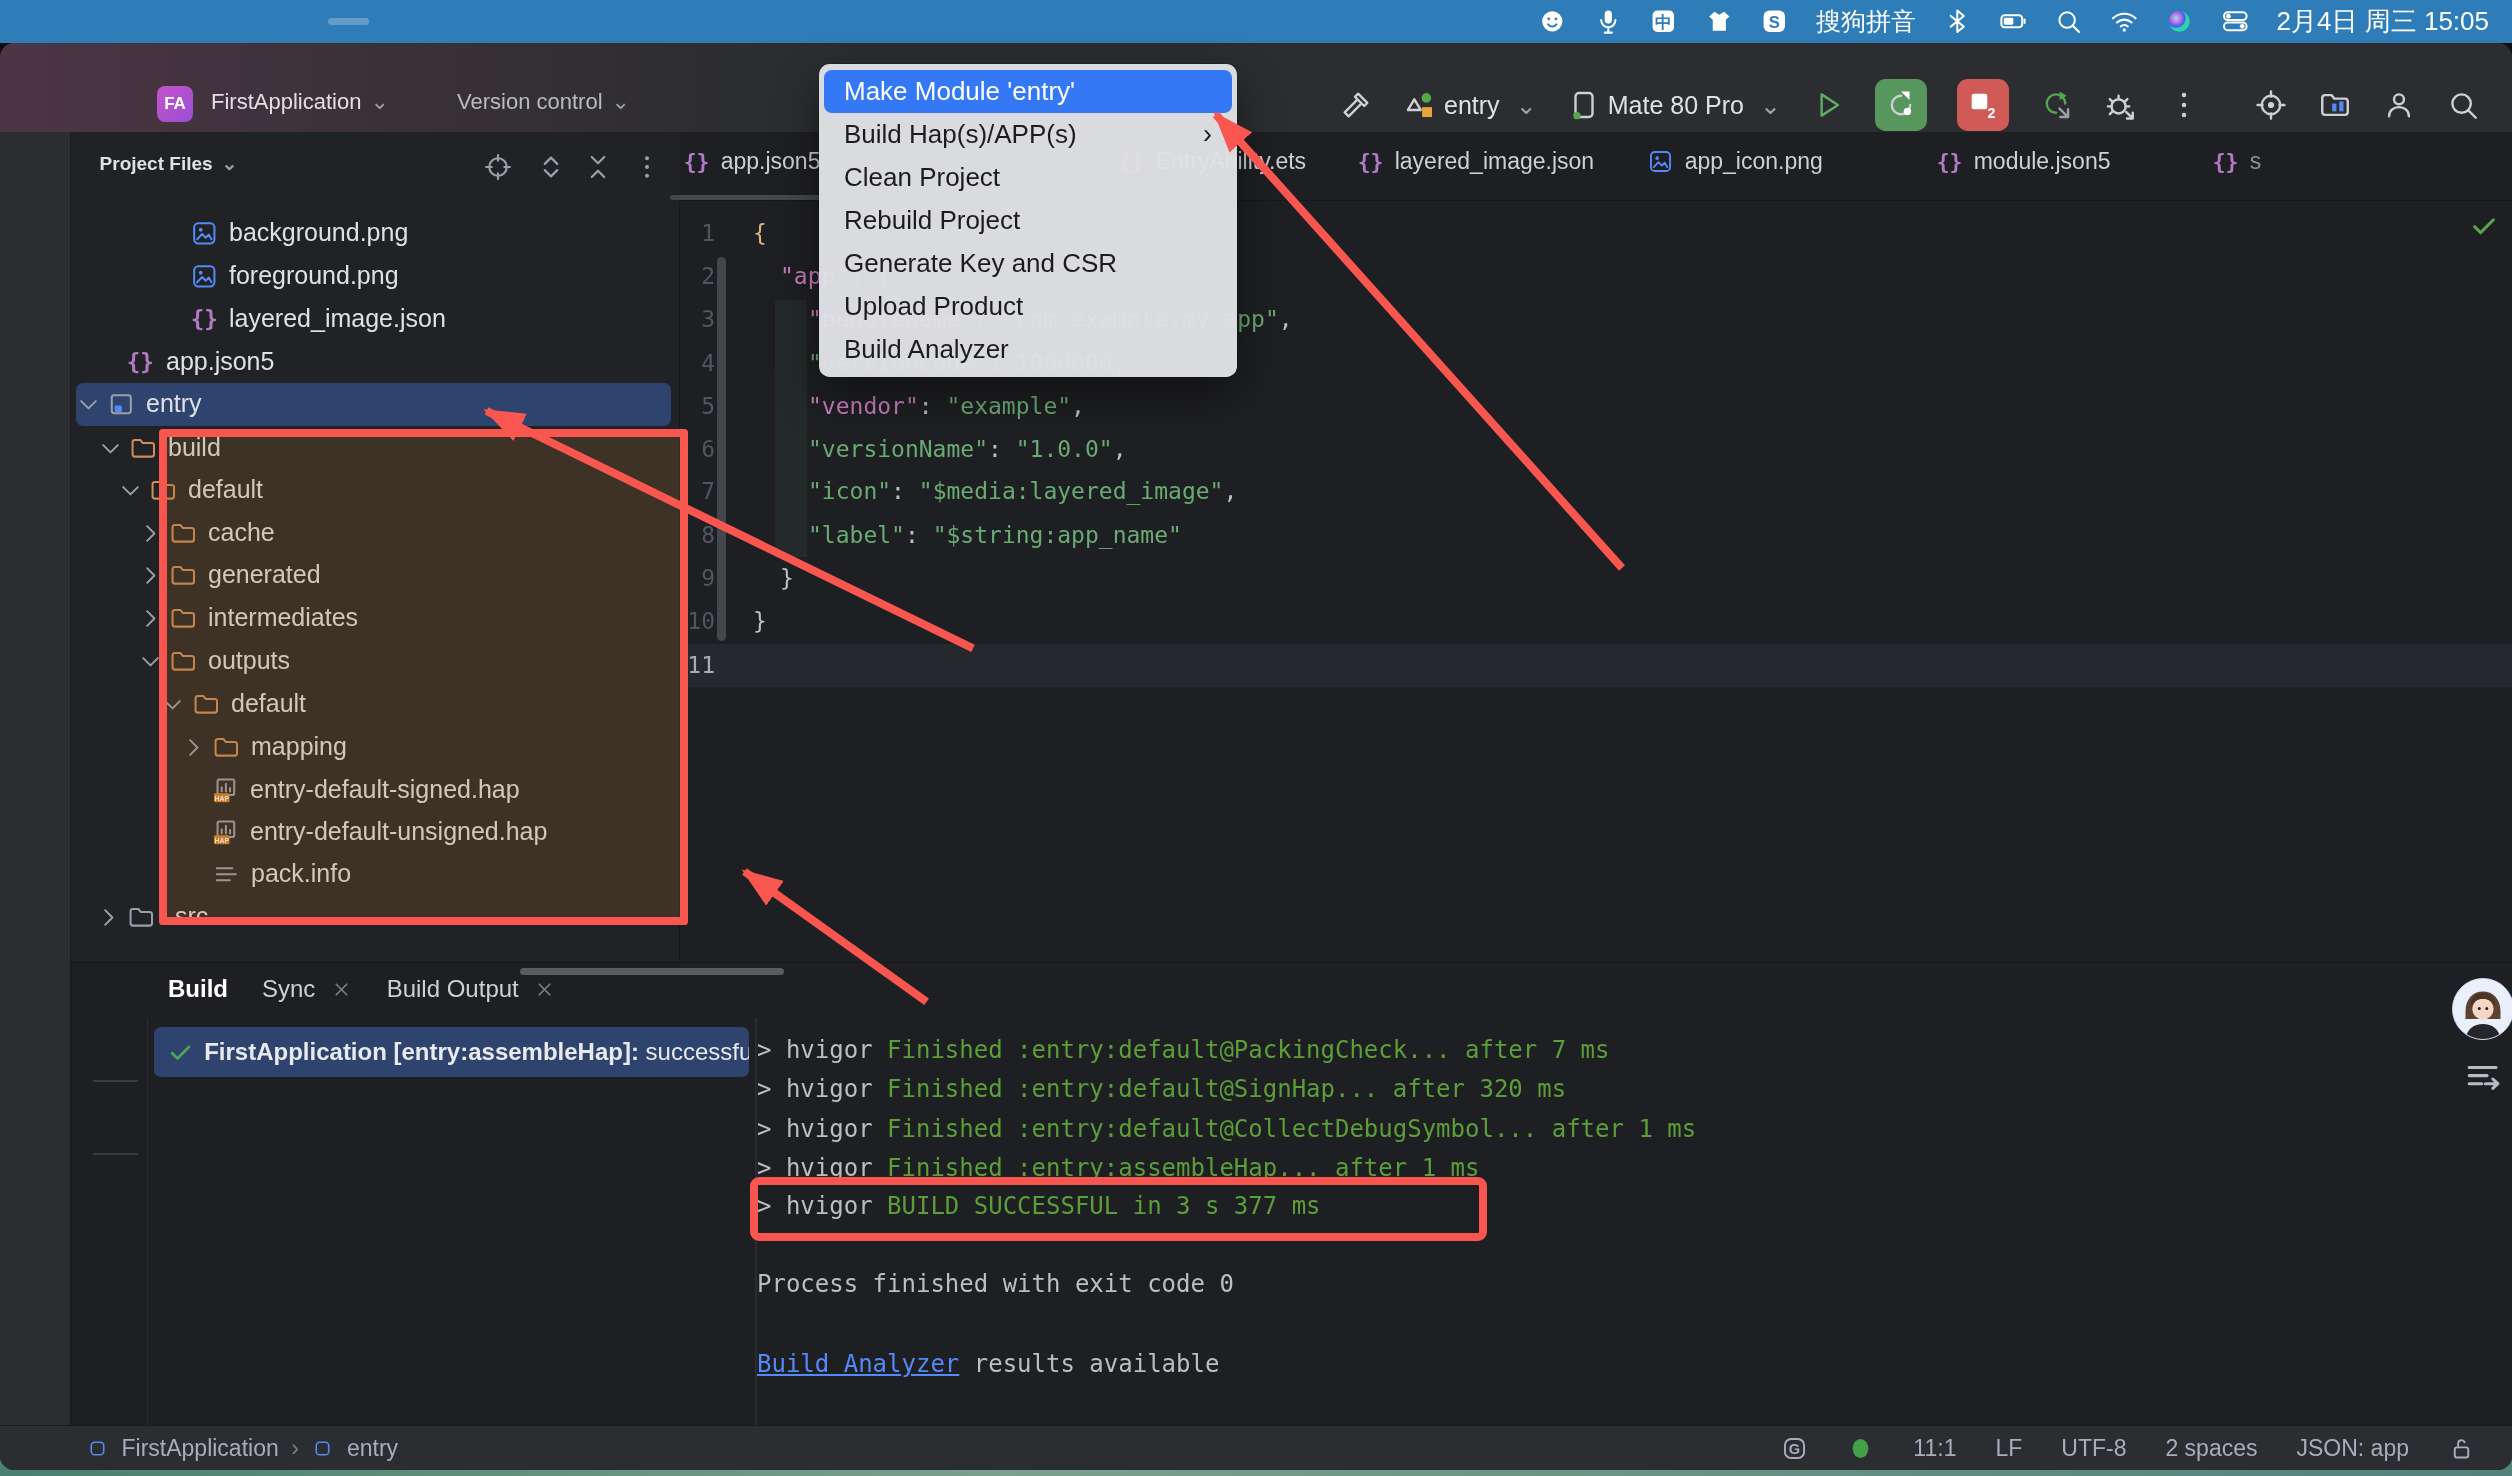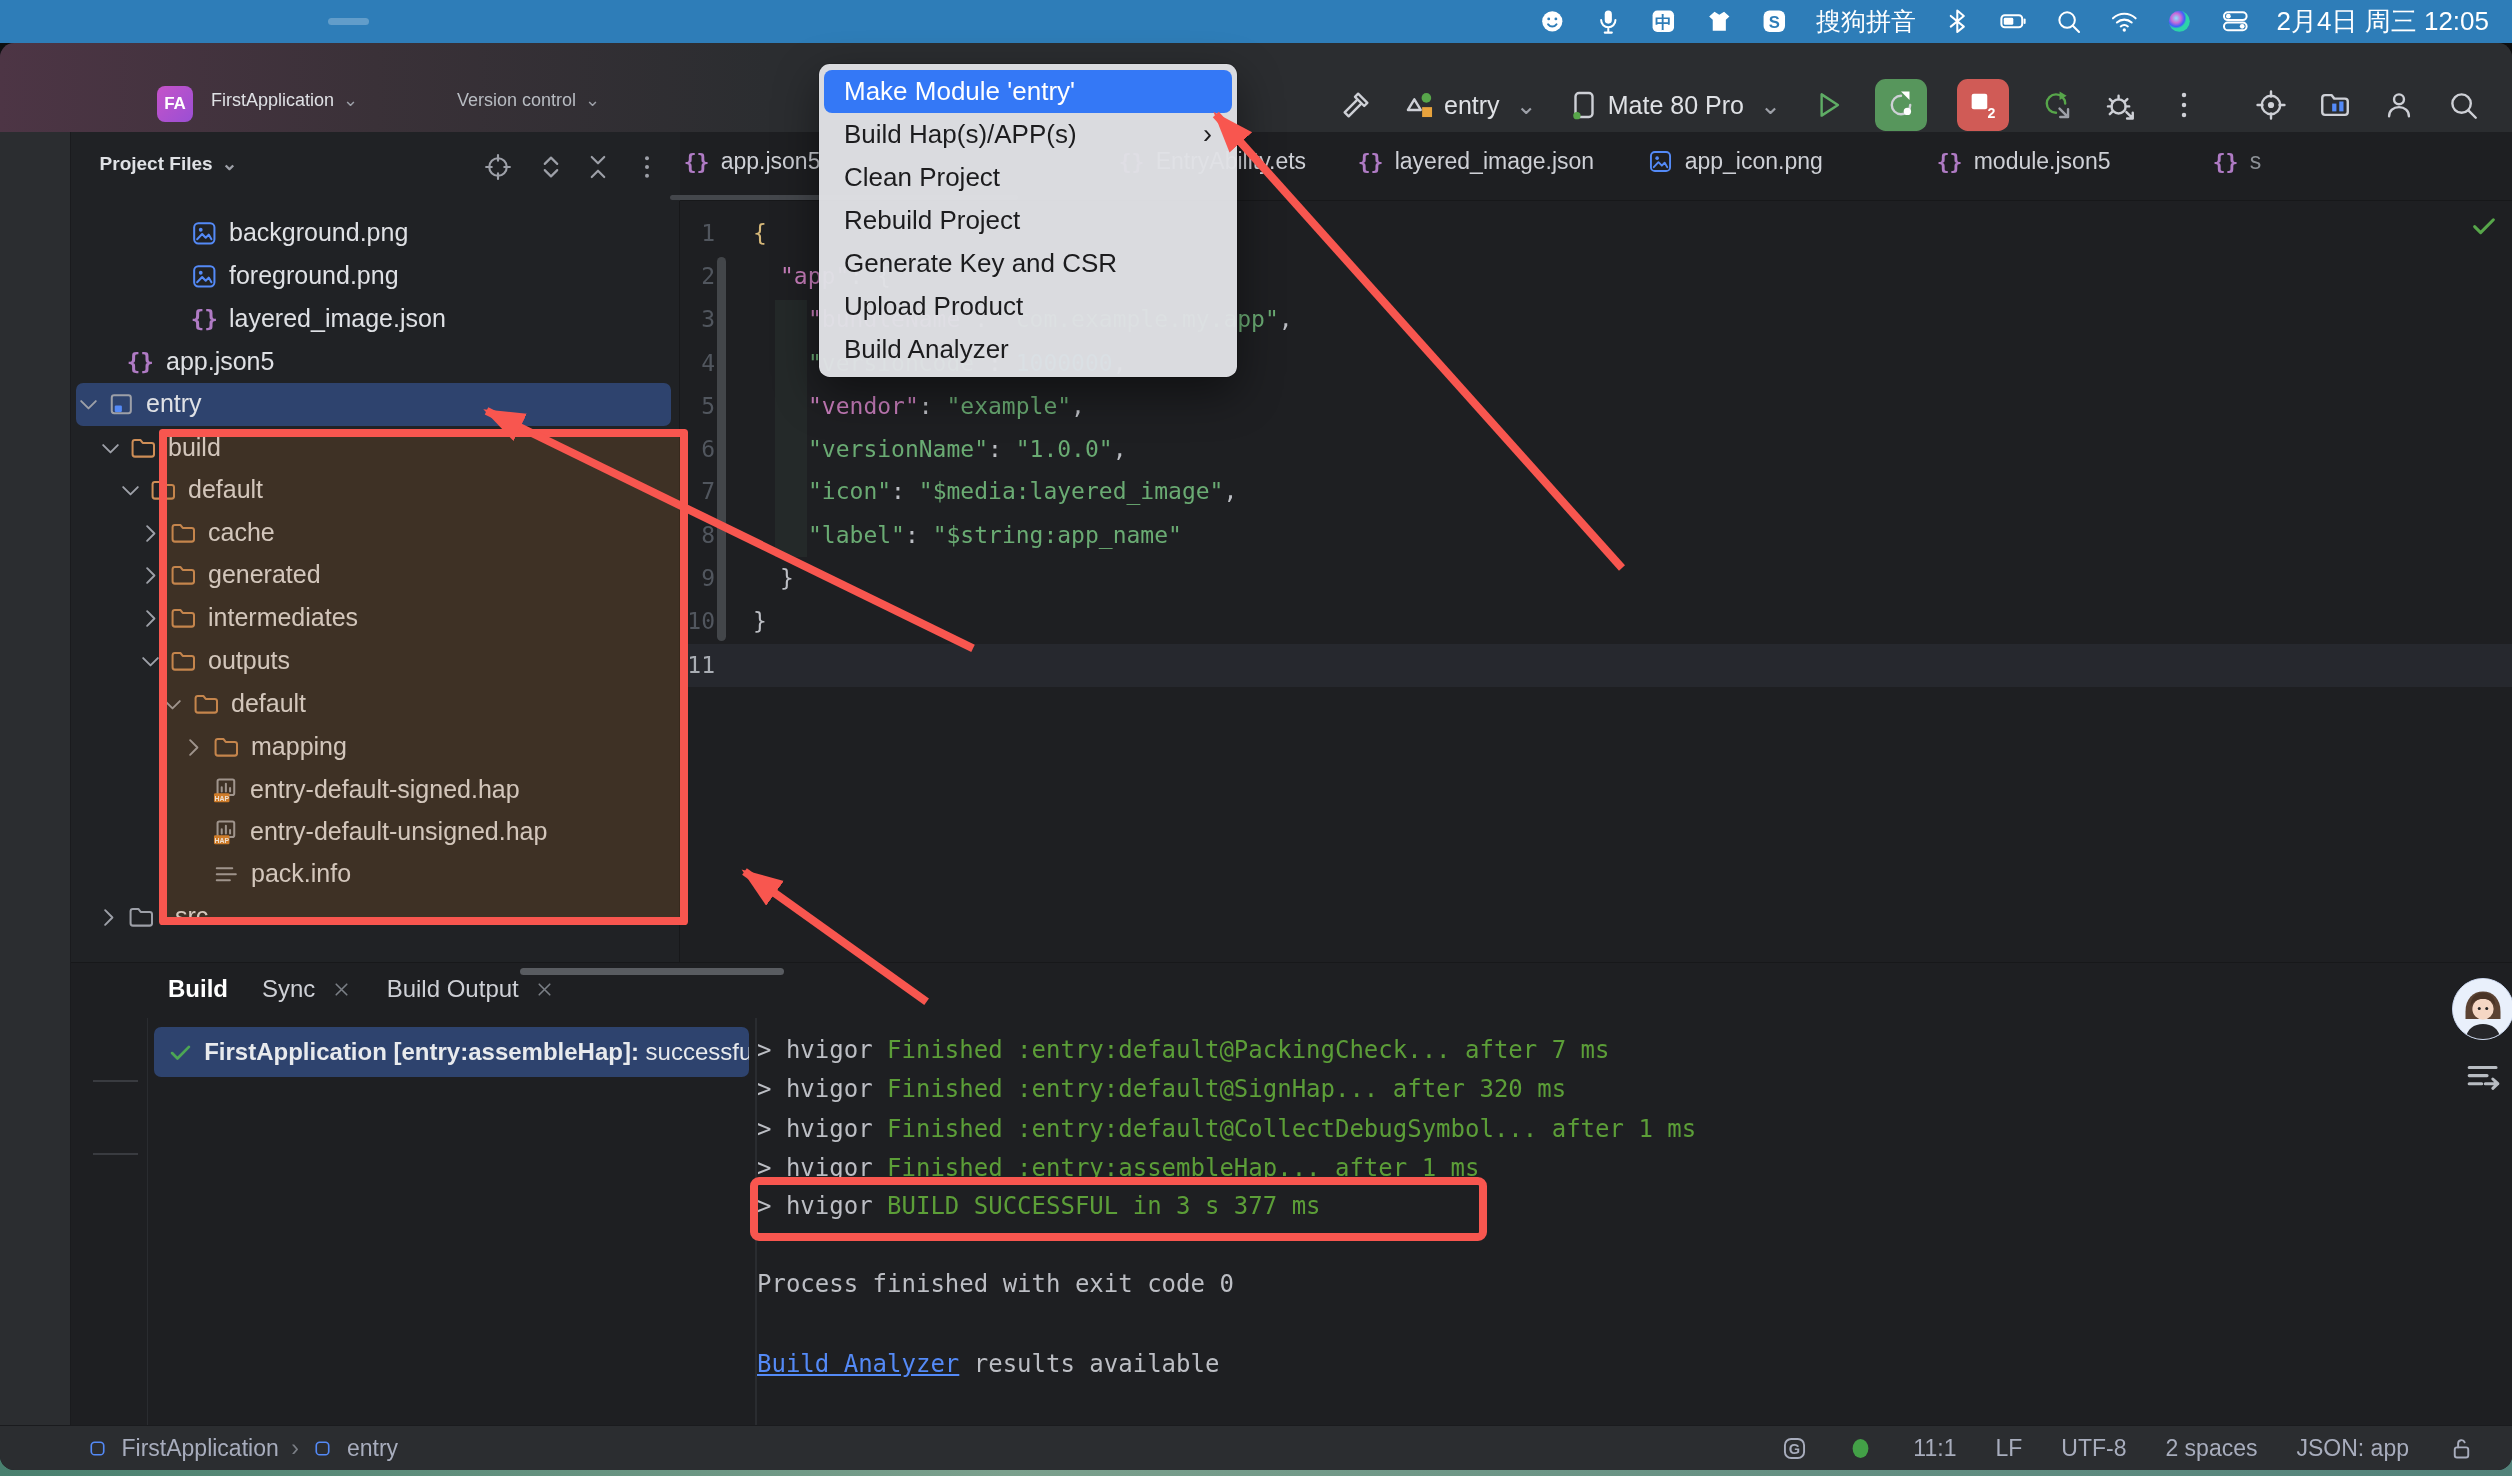--- a/index.html
+++ b/index.html
@@ -23,21 +23,21 @@
      background:linear-gradient(90deg,#49806f,#7ba08d 40%,#52827a); z-index:0; }
   #window { position:absolute; left:0; top:43px; width:2512px; height:1427px;
      background:#1e1f22; border-radius:14.3px; z-index:1; overflow:hidden; }
   #titlebar { position:absolute; left:0; top:43px; width:2512px; height:89px;
      background:linear-gradient(90deg,#4d3545 0,#3a3138 375px,#2b2d30 768px,#2b2d30 100%);
      border-radius:14.3px 14.3px 0 0; z-index:4; }
   .tl-dot { position:absolute; top:90px; width:25px; height:25px; border-radius:50%; }
   #fa-badge { position:absolute; left:157px; top:86px; width:36px; height:36px; border-radius:8px;
      background:linear-gradient(135deg,#c553c9,#9a4fd4); color:#fff; font-size:17px; font-weight:bold;
      display:flex; align-items:center; justify-content:center; }
-  .tb-label { position:absolute; top:89px; font-size:18px; color:#dfe1e5; white-space:nowrap; }
+  .tb-label { position:absolute; top:89px; font-size:22px; color:#dfe1e5; white-space:nowrap; }
   .tb-label.dim { color:#b8bcc2; }
   .chev { display:inline-block; margin-left:9px; color:#9da0a8; }
   #toolbar-right { position:absolute; right:32px; top:80px; height:50px; display:flex; align-items:center; gap:30px; z-index:6; }
   #toolbar-right svg { width:34px; height:34px; display:block; color:#ced0d6; }
   .tbtn { display:flex; align-items:center; gap:7.1px; color:#dfe1e5; font-size:25px; white-space:nowrap; }
   .sqbtn { width:52px; height:52px; border-radius:10.7px; display:flex; align-items:center; justify-content:center; }
   .sqbtn.green { background:#57965c; }
   .sqbtn.red { background:#d05b56; }
   .sqbtn svg { color:#fff; }
 
@@ -450,21 +450,21 @@
         <svg fill="none" style="stroke: currentcolor; stroke-width: 1.7; stroke-linecap: round; stroke-linejoin: round;" viewBox="0 0 32 32" width="28.6" height="28.6">
           <use href="#i-wifi"></use>
         </svg>
         <svg fill="none" style="stroke: currentcolor; stroke-width: 1.7; stroke-linecap: round; stroke-linejoin: round;" viewBox="0 0 32 32" width="28.6" height="28.6">
           <use href="#i-siri"></use>
         </svg>
         <svg fill="none" style="stroke: currentcolor; stroke-width: 1.7; stroke-linecap: round; stroke-linejoin: round;" viewBox="0 0 32 32" width="28.6" height="28.6">
           <use href="#i-control-center"></use>
         </svg>
       </span>
-    <span class="dt">2月4日 周三 12:05</span>
+    <span class="dt">2月4日 周三 15:05</span>
   </div>
 </div>
 
 <div id="titlebar"></div>
 <div class="tl-dot" style="left:43px;background:#ff5f57;"></div>
 <div class="tl-dot" style="left:80px;background:#febc2e;"></div>
 <div class="tl-dot" style="left:118px;background:#28c840;"></div>
 <div id="fa-badge" style="z-index:6;">FA</div>
 <div class="tb-label" style="left:211px;z-index:6;"><span>FirstApplication</span><span class="chev">⌄</span></div>
 <div class="tb-label dim" style="left:457px;z-index:6;"><span>Version control</span><span class="chev">⌄</span></div>

